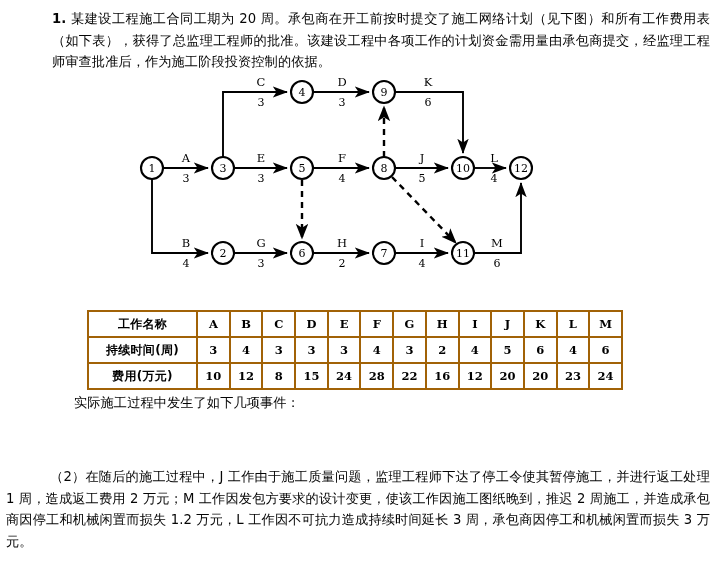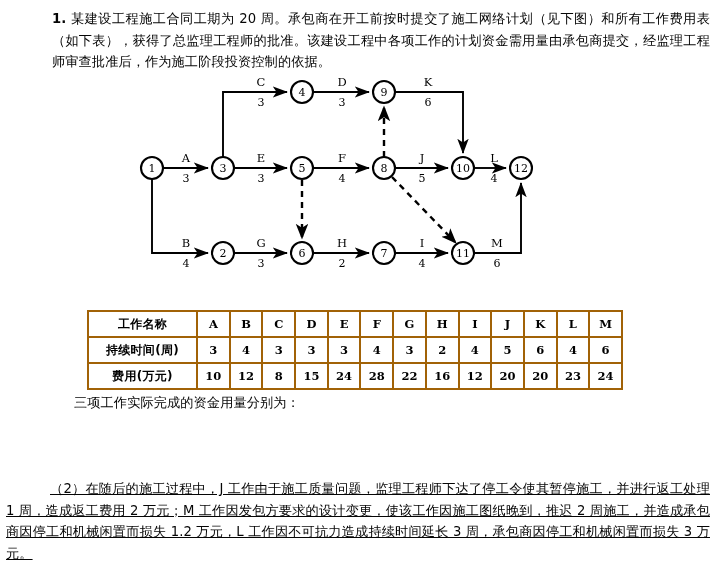--- a/index.html
+++ b/index.html
@@ -45,24 +45,23 @@
     text-indent: 22px;
   }
   #event-1 {
     left: 6px;
     top: 413px;
     width: 704px;
     text-indent: 44px;
   }
   #event-2 {
     left: 6px;
-    top: 478px;
+    top: 466px;
     width: 704px;
     text-indent: 44px;
-    text-decoration: underline;
   }
 
   
   #network-diagram {
     position: absolute;
     left: 0px;
     top: 72px;
     width: 710px;
     height: 205px;
   }
@@ -349,16 +348,16 @@
         <td class="valcell">16</td>
         <td class="valcell">12</td>
         <td class="valcell">20</td>
         <td class="valcell">20</td>
         <td class="valcell">23</td>
         <td class="valcell">24</td>
       </tr>
     </tbody>
   </table>
 
-  <div class="para" id="events-heading">三项工作实际完成的资金用量分别为：</div>
+  <div class="para" id="events-heading">实际施工过程中发生了如下几项事件：</div>
   <div class="para" id="event-2">（2）在随后的施工过程中，J 工作由于施工质量问题，监理工程师下达了停工令使其暂停施工，并进行返工处理 1 周，造成返工费用 2 万元；M 工作因发包方要求的设计变更，使该工作因施工图纸晚到，推迟 2 周施工，并造成承包商因停工和机械闲置而损失 1.2 万元，L 工作因不可抗力造成持续时间延长 3 周，承包商因停工和机械闲置而损失 3 万元。</div>
 
 </div>
 
 </body></html>

